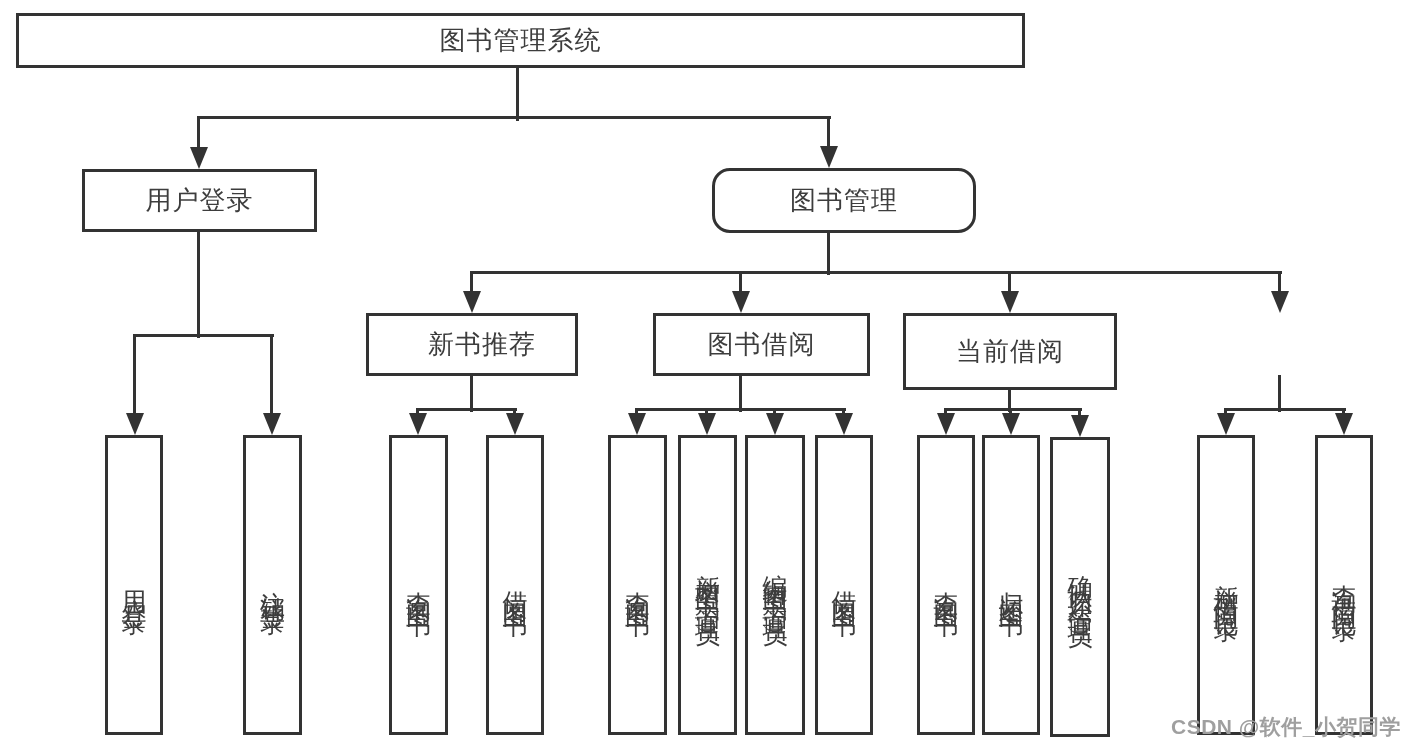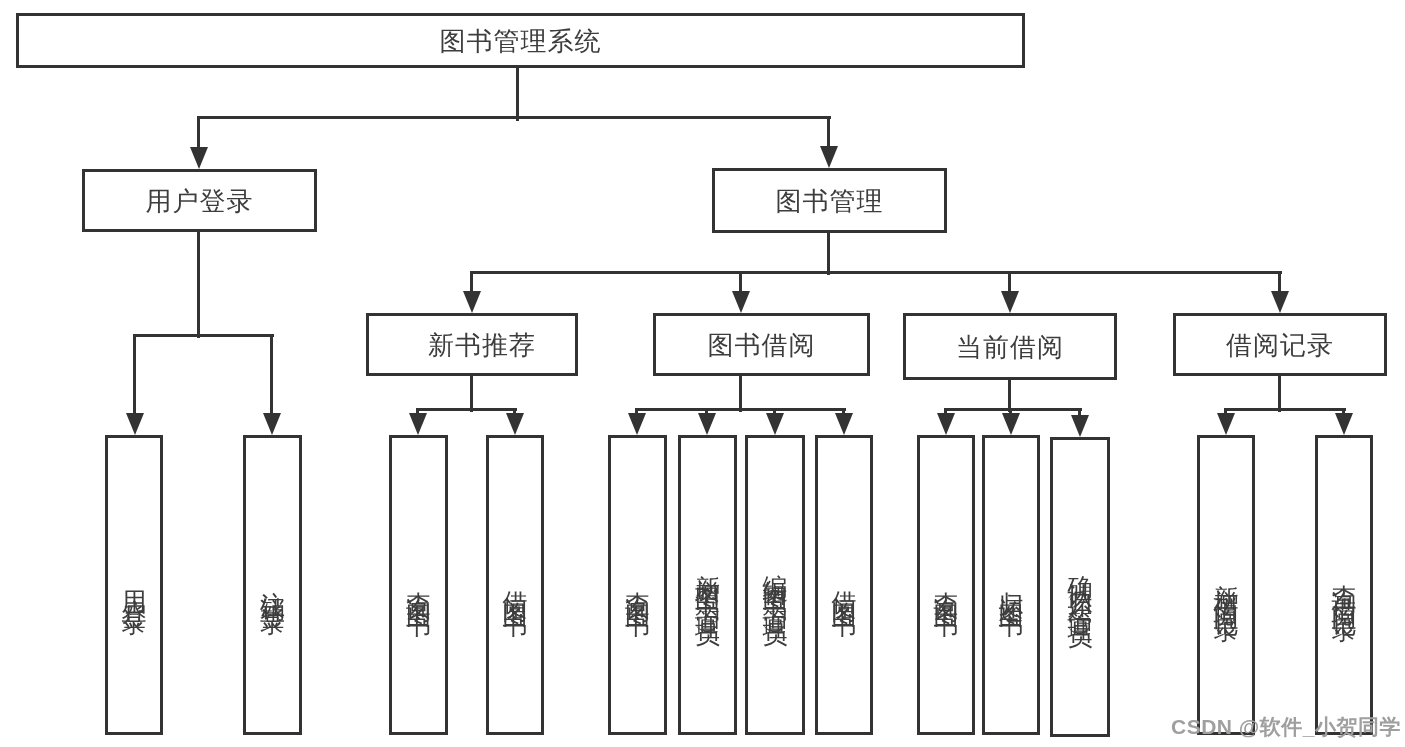--- a/index.html
+++ b/index.html
@@ -19,20 +19,21 @@
   .node{
     position:absolute;
     box-sizing:border-box;
     border:3px solid var(--line);
     background:var(--bg);
     display:flex;
     align-items:center;
     justify-content:center;
     color:var(--text);
     z-index:2;
+    font-family:Liberation Serif, serif;
   }
   .node.h .lbl{
     font-size:26px;
     letter-spacing:1px;
     white-space:nowrap;
     line-height:1;
   }
   .node.v .lbl{
     writing-mode:vertical-rl;
     text-orientation:mixed;
@@ -77,35 +78,32 @@
 
 <div id="canvas">
 
   <div class="node h" style="left:16px;top:13px;width:1009px;height:55px;">
     <span class="lbl">图书管理系统</span>
   </div>
 
   <div class="node h" style="left:82px;top:169px;width:235px;height:63px;">
     <span class="lbl">用户登录</span>
   </div>
-  <div class="node h" style="left:712px;top:168px;width:235px;height:65px;">
+  <div class="node h" style="left:712px;top:168px;width:264px;height:65px;border-radius:18px;">
     <span class="lbl">图书管理</span>
   </div>
 
   <div class="node h" style="left:366px;top:313px;width:212px;height:63px;padding-left:20px;">
     <span class="lbl">新书推荐</span>
   </div>
   <div class="node h" style="left:633px;top:313px;width:217px;height:63px;margin-left:20px;">
     <span class="lbl">图书借阅</span>
   </div>
-  <div class="node h" style="left:903px;top:313px;width:214px;height:67px;">
+  <div class="node h" style="left:903px;top:313px;width:214px;height:77px;">
     <span class="lbl">当前借阅</span>
-  </div>
-  <div class="node h" style="left:1173px;top:313px;width:214px;height:63px;">
-    <span class="lbl">借阅记录</span>
   </div>
 
   <div class="node v" style="left:105px;top:435px;width:58px;height:300px;">
     <span class="lbl">用户登录</span>
   </div>
   <div class="node v" style="left:243px;top:435px;width:59px;height:300px;">
     <span class="lbl">注销登录</span>
   </div>
 
   <div class="node v" style="left:389px;top:435px;width:59px;height:300px;">

